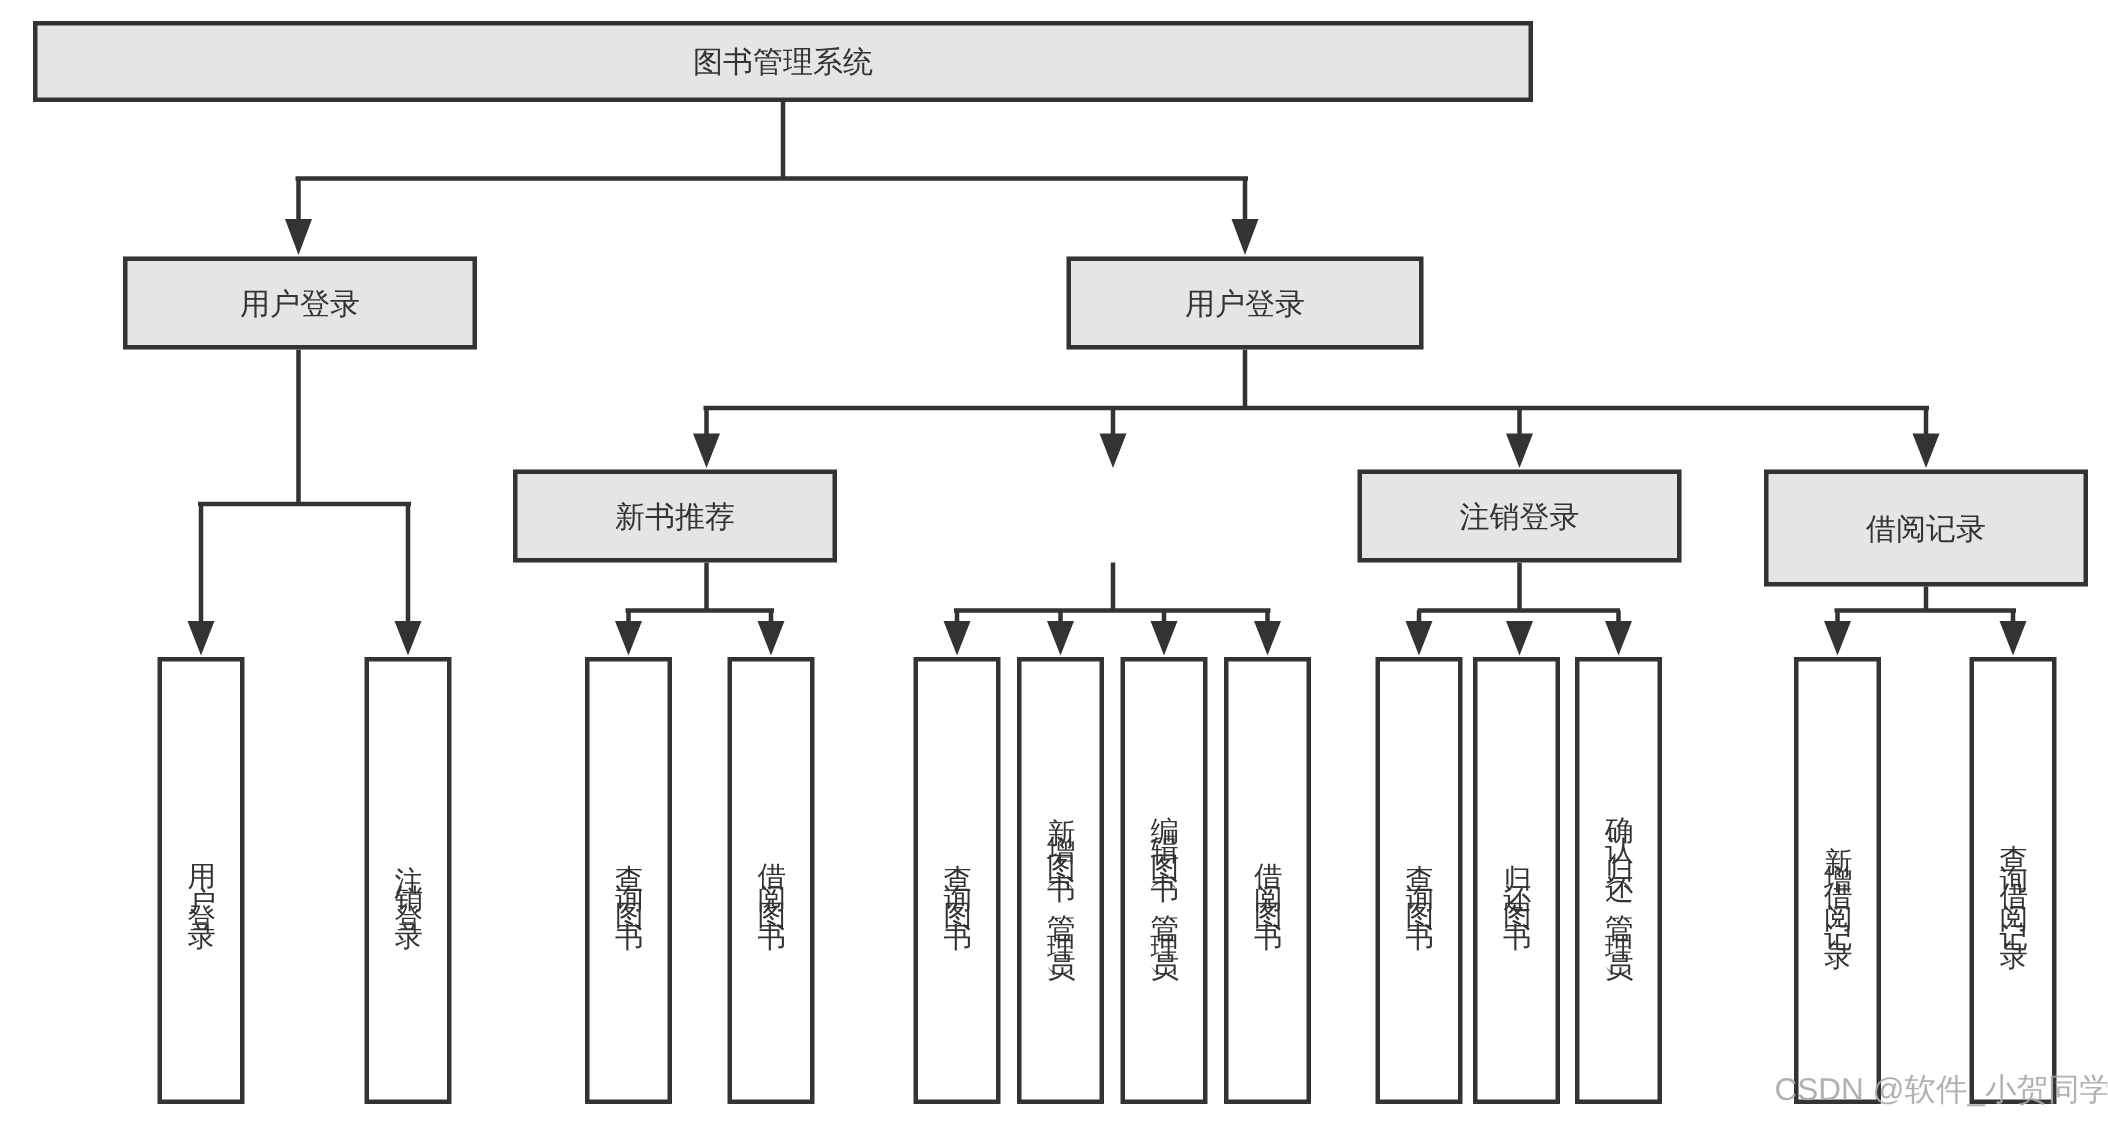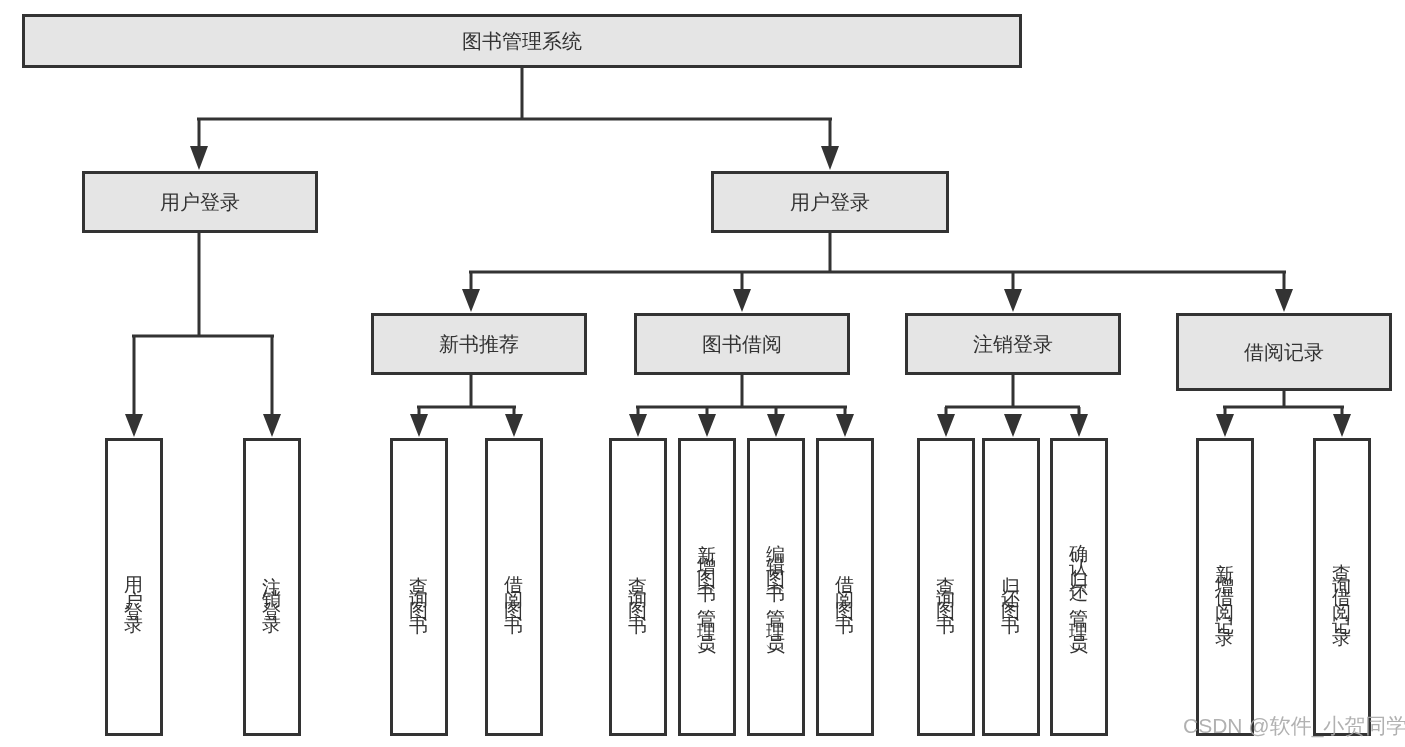--- a/index.html
+++ b/index.html
@@ -104,22 +104,21 @@
       M1070 414 L1088 414 L1079 437 Z
       M1216 414 L1234 414 L1225 437 Z
       M1333 414 L1351 414 L1342 437 Z"></path>
   </svg>
 
   <div class="hbox" style="left:22px;top:14px;width:1000px;height:54px;">图书管理系统</div>
 
   <div class="hbox" style="left:82px;top:171px;width:236px;height:62px;">用户登录</div>
   <div class="hbox" style="left:711px;top:171px;width:238px;height:62px;">用户登录</div>
 
-  <div class="hbox" style="left:371px;top:313px;width:216px;height:62px;">新书推荐</div>
-  <div class="hbox" style="left:634px;top:313px;width:216px;height:62px;">图书借阅</div>
+  <div class="hbox" style="left:342px;top:313px;width:216px;height:62px;">新书推荐</div>
   <div class="hbox" style="left:905px;top:313px;width:216px;height:62px;">注销登录</div>
   <div class="hbox" style="left:1176px;top:313px;width:216px;height:78px;">借阅记录</div>
 
   <div class="vbox" style="left:105px;">
     <span class="vtext">用户登录</span>
   </div>
   <div class="vbox" style="left:243px;">
     <span class="vtext">注销登录</span>
   </div>
 

